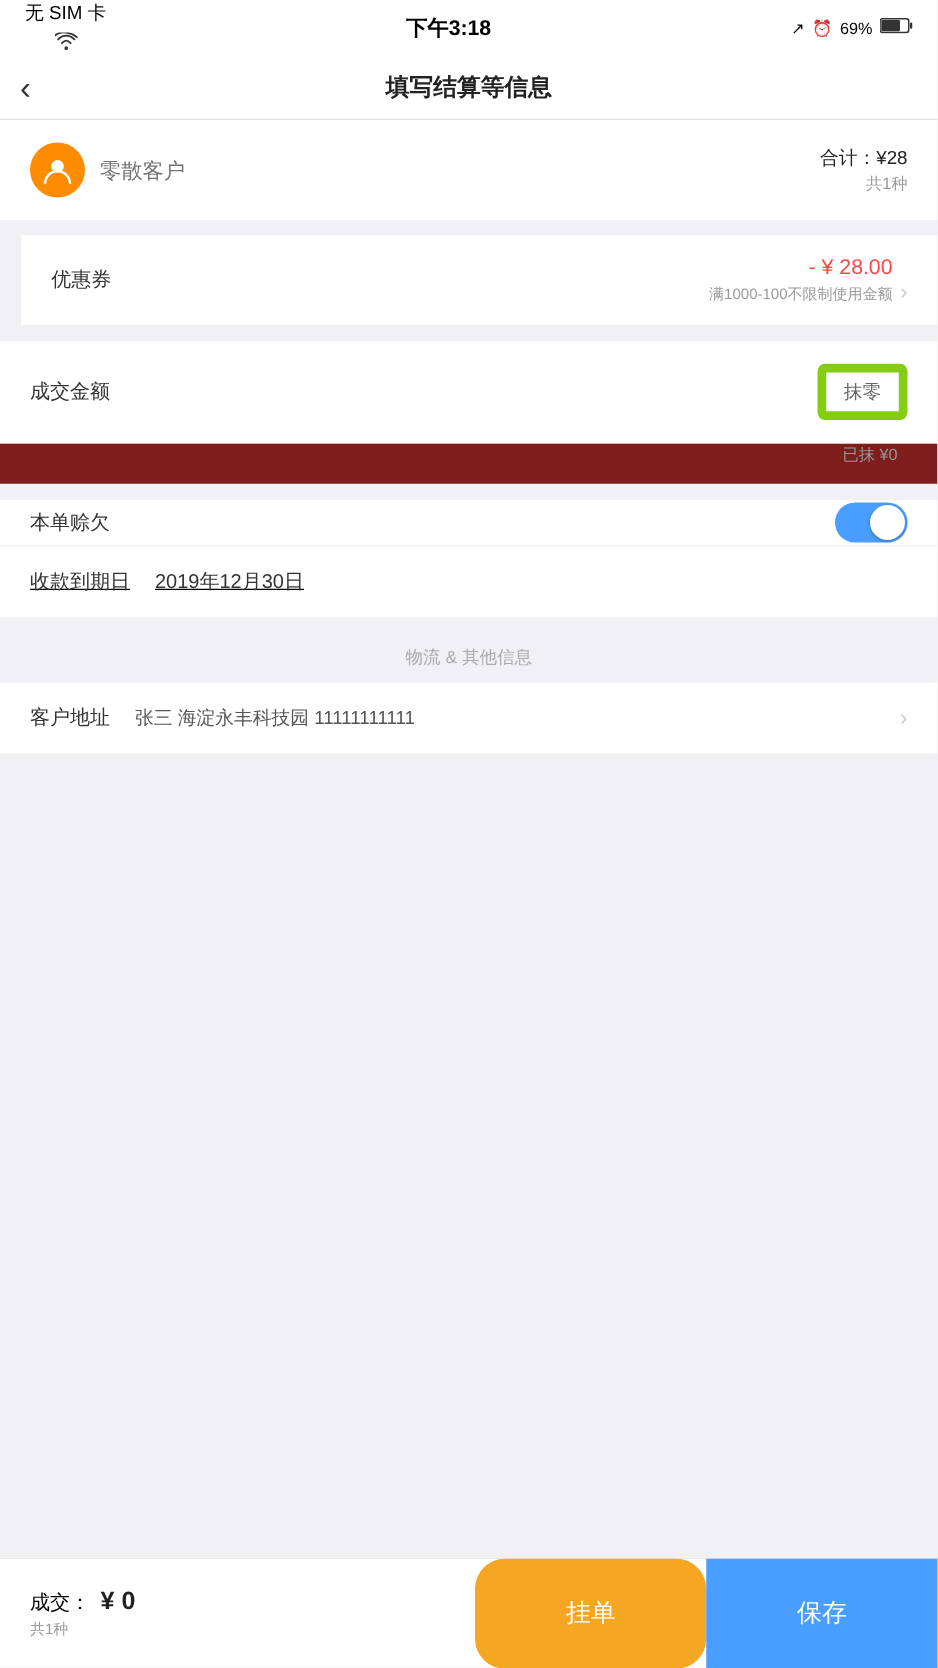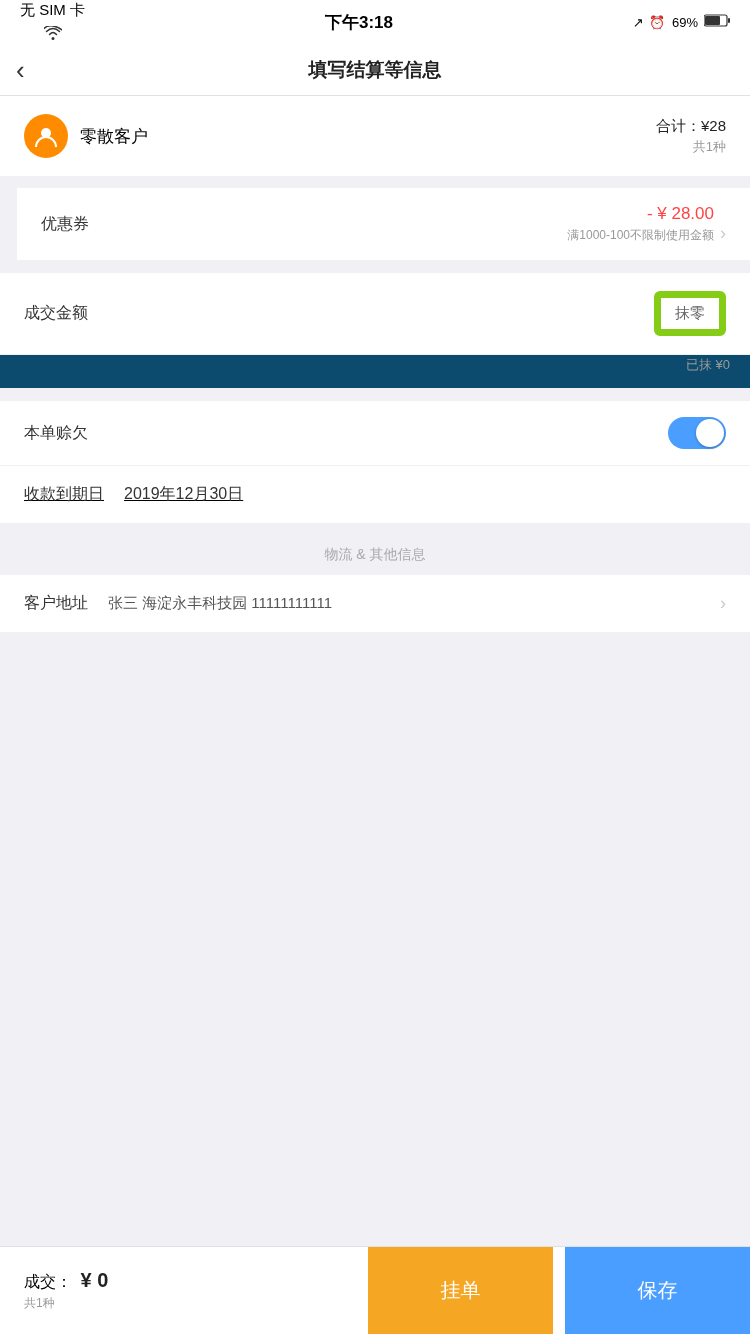--- a/index.html
+++ b/index.html
@@ -75,21 +75,21 @@
       width: 44px;
       height: 44px;
       border-radius: 50%;
       background: #ff8c00;
       display: flex;
       align-items: center;
       justify-content: center;
     }
     .customer-name {
       font-size: 17px;
-      color: #000000;
+      color: #737373;
       font-weight: 500;
     }
     .customer-right {
       text-align: right;
     }
     .customer-total {
       font-size: 15px;
       color: #222;
       margin-left: 37px;
     }
@@ -227,21 +227,21 @@
       color: #222;
     }
     .advance-sub {
       font-size: 13px;
       color: #999;
       margin-top: 2px;
     }
 
     
     .debit-row {
-      padding: 16px 24px;
+      padding: 2px 24px;
       background: #fff;
       display: flex;
       align-items: center;
       justify-content: space-between;
     }
 
     
     .due-date-row {
       padding: 18px 24px;
       background: #fff;
@@ -293,21 +293,20 @@
     .bottom-bar {
       position: fixed;
       bottom: 0;
       left: 0;
       width: 750px;
       height: 88px;
       background: #fff;
       display: flex;
       align-items: center;
       border-top: 1px solid #e0e0e0;
-      gap: 12px;
     }
     .bottom-summary {
       flex: 1;
       padding: 0 24px;
     }
     .bottom-deal-amount {
       font-size: 20px;
       font-weight: 600;
       color: #222;
       margin-left: 4px;
@@ -321,20 +320,21 @@
       width: 185px;
       height: 88px;
       background: #f5a623;
       display: flex;
       align-items: center;
       justify-content: center;
       font-size: 20px;
       color: #fff;
       font-weight: 500;
       cursor: pointer;
+      border-radius: 24px;
     }
     .btn-save {
       width: 185px;
       height: 88px;
       background: #4a9eff;
       display: flex;
       align-items: center;
       justify-content: center;
       font-size: 20px;
       color: #fff;
@@ -416,21 +416,21 @@
   <div class="divider"></div>
 
   <div class="form-section">
     <div class="form-row">
       <span class="form-label">成交金额</span>
       <div class="form-right">
         <input type="text" class="amount-input" style="">
         <button class="round-zero-btn">抹零</button>
       </div>
     </div>
-    <div style="padding: 0 20px 14px; background:#0c4a6e; text-align:right; border-bottom:1px solid #f0f0f0;">
+    <div style="padding: 0 32px 14px; background:#7f1d1d; text-align:right; border-bottom:1px solid #f0f0f0;">
       <span class="amount-note">已抹 ¥0</span>
     </div>
 
   </div>
 
   <div class="divider"></div>
 
   <div class="debit-row">
     <span class="form-label">本单赊欠</span>
     <div class="toggle-switch">

